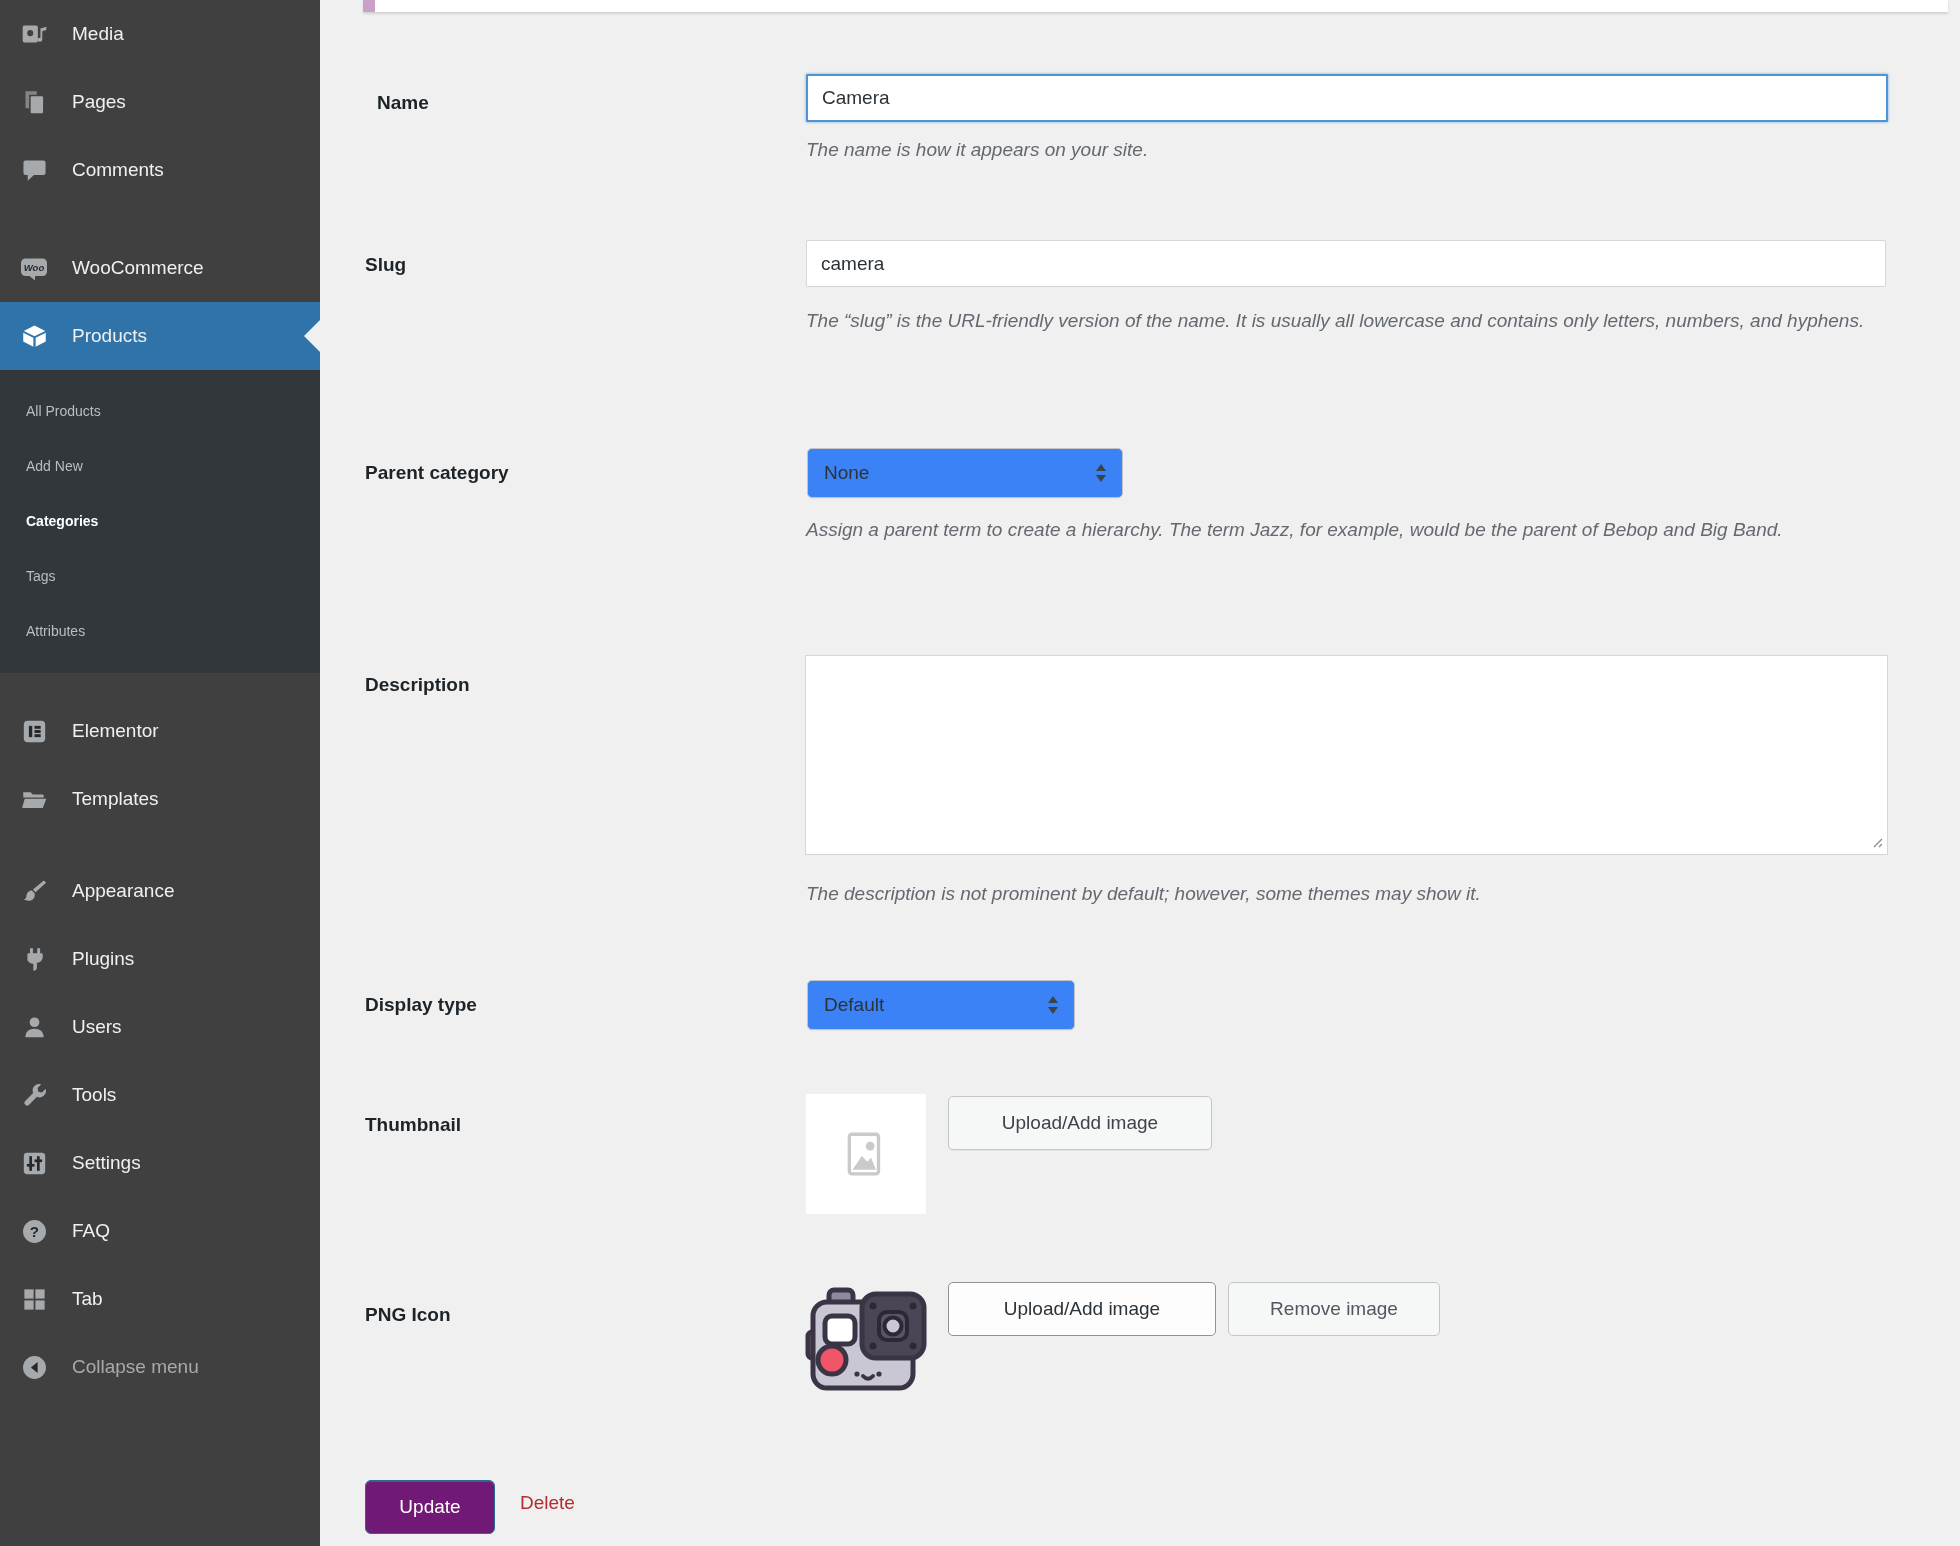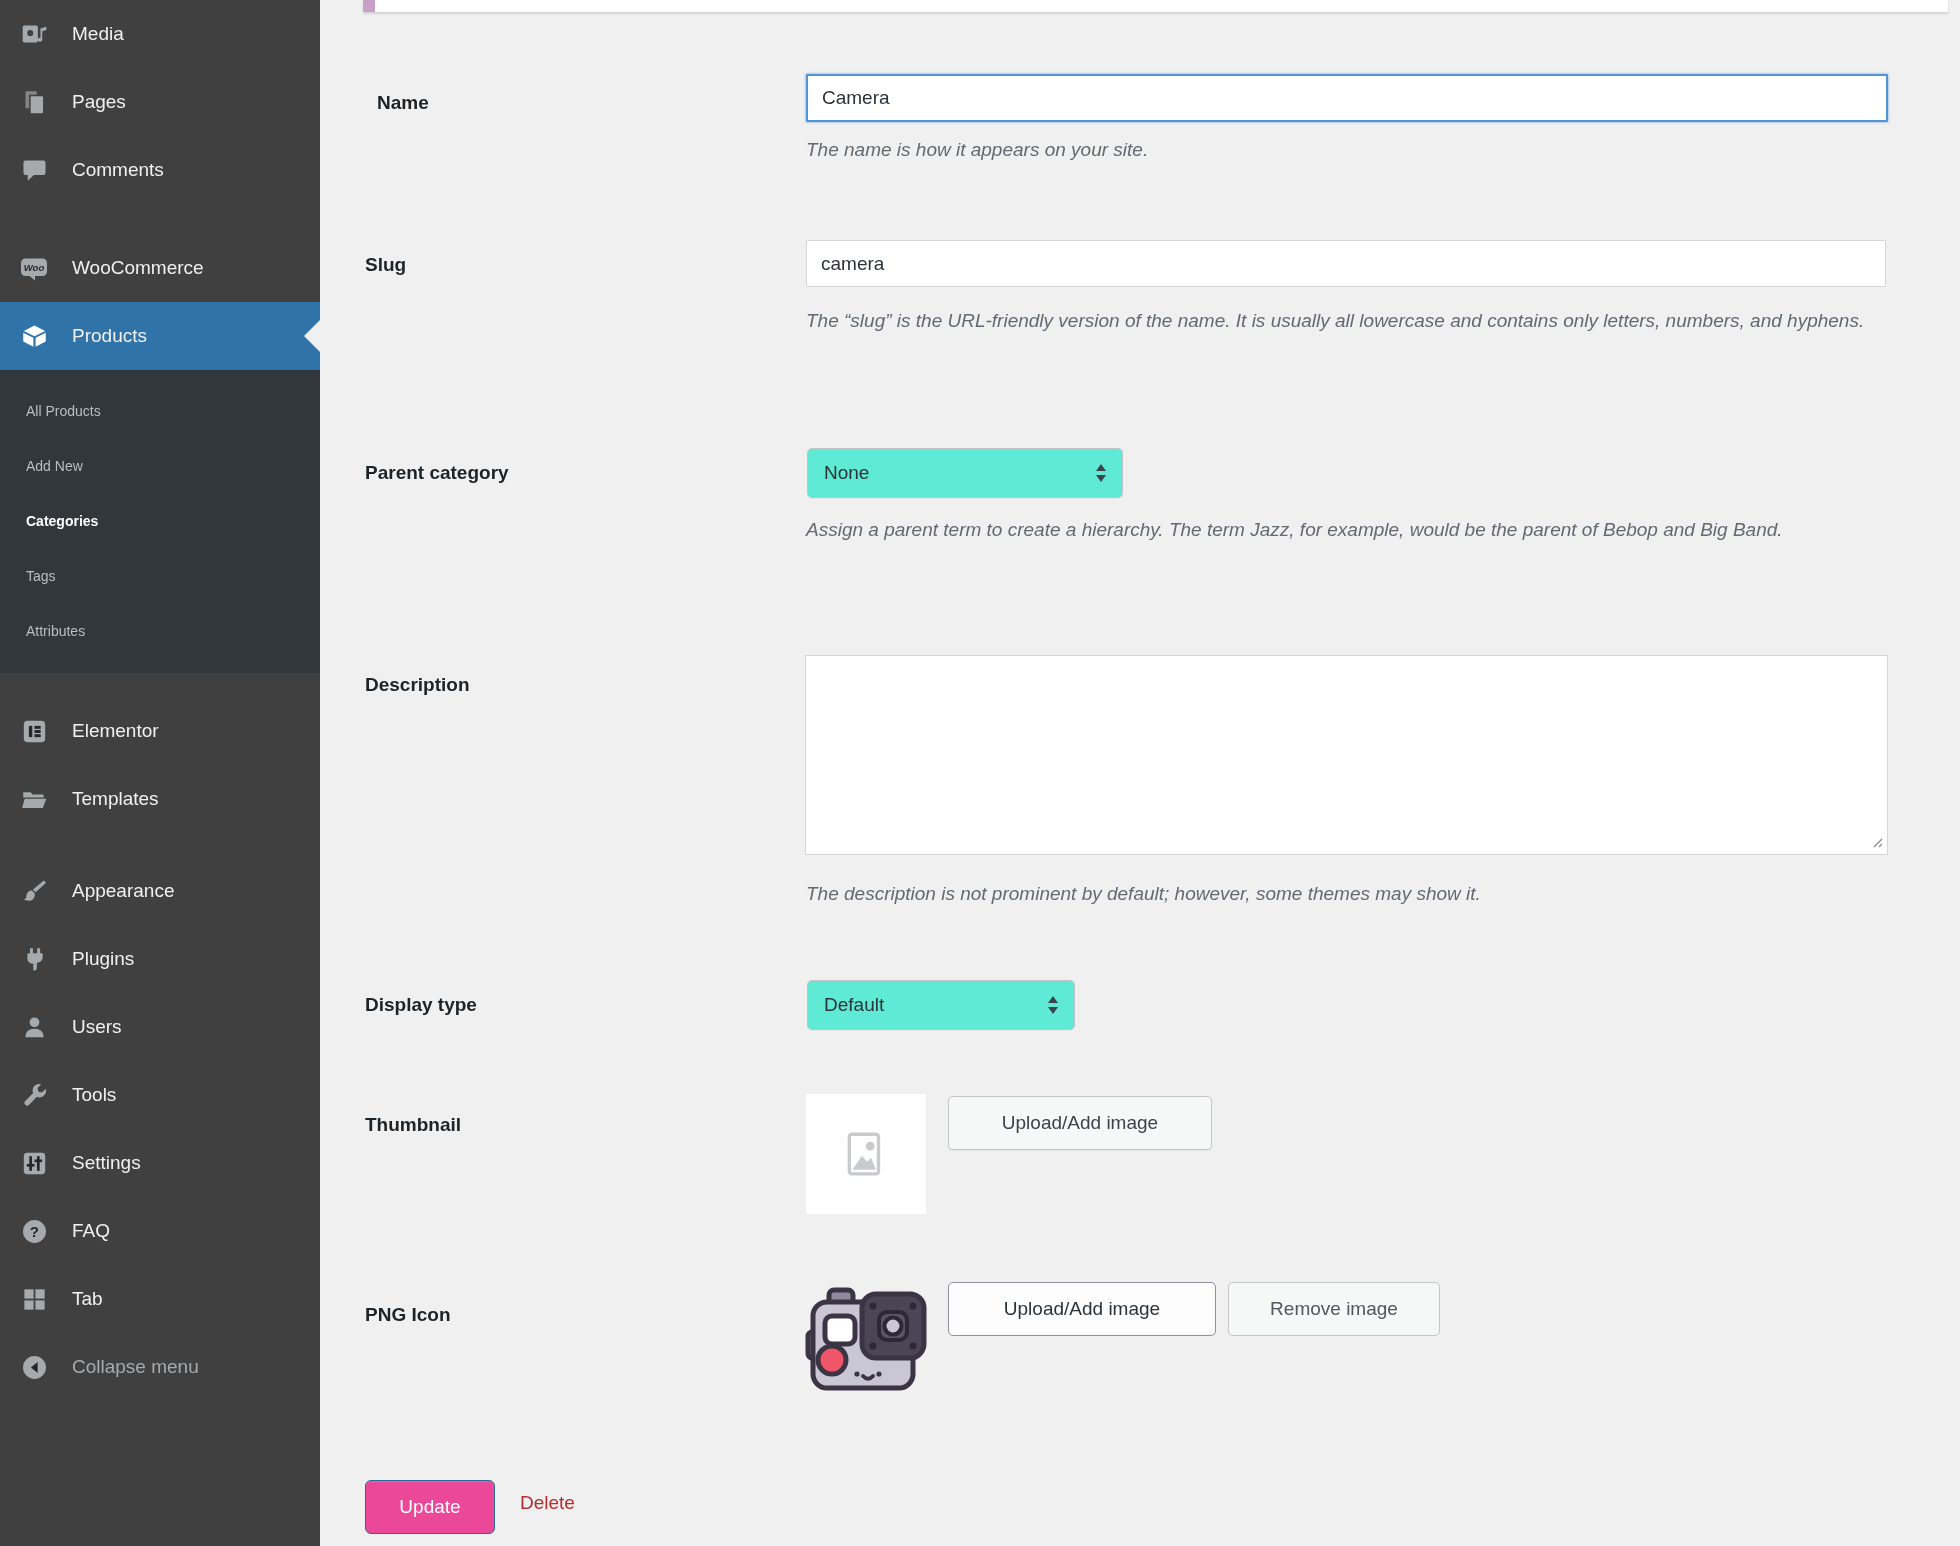--- a/index.html
+++ b/index.html
@@ -48,21 +48,21 @@
     position:absolute;left:486px;font-style:italic;color:#646970;font-size:19px;line-height:41px;
     max-width:1105px;
   }
   .tin{
     position:absolute;left:486px;box-sizing:border-box;background:#fff;
     font-size:19px;color:#2c3338;padding:0 14px;font-family:"Liberation Sans",sans-serif;
   }
   #name-input{top:74px;width:1082px;height:48px;border:2px solid #4f94d4;box-shadow:0 0 3px rgba(79,148,212,.8);border-radius:1px;}
   #slug-input{top:240px;width:1080px;height:47px;border:1px solid #d5d6da;border-radius:1px;}
   .selectbox{
-    position:absolute;left:487px;box-sizing:border-box;background:#5eead4;border:1px solid #c3c4c7;
+    position:absolute;left:487px;box-sizing:border-box;background:#3b82f6;border:1px solid #c3c4c7;
     border-radius:5px;display:flex;align-items:center;justify-content:space-between;
     font-size:19px;color:#2c3338;padding:0 14px 0 16px;cursor:pointer;
     box-shadow:0 1px 1px rgba(0,0,0,.04);
   }
   #parent-select{top:448px;width:316px;height:50px;}
   #display-select{top:980px;width:268px;height:50px;gap:8px;}
   #description-textarea{
     position:absolute;left:485px;top:655px;width:1083px;height:200px;box-sizing:border-box;
     border:1px solid #d5d6da;background:#fff;resize:none;outline:none;
     font-family:"Liberation Sans",sans-serif;font-size:19px;padding:10px 14px;color:#2c3338;
@@ -75,21 +75,21 @@
   .btn{
     position:absolute;box-sizing:border-box;border-radius:5px;font-size:19px;
     display:flex;align-items:center;justify-content:center;cursor:pointer;
     font-family:"Liberation Sans",sans-serif;
   }
   #upload-thumb{left:628px;top:1096px;width:264px;height:54px;background:#f6f7f7;border:1px solid #c5c6c8;color:#3c434a;box-shadow:0 1px 1px rgba(0,0,0,.06);}
   #upload-png{left:628px;top:1282px;width:268px;height:54px;background:#fdfdfd;border:1px solid #8f9296;color:#2c3338;}
   #remove-png{left:908px;top:1282px;width:212px;height:54px;background:#f6f7f7;border:1px solid #c5c6c8;color:#50575e;}
   .camera-img{position:absolute;left:485px;top:1286px;}
   #update-btn{
-    left:45px;top:1480px;width:130px;height:54px;background:#ec4899;border:1px solid #2b6a96;
+    left:45px;top:1480px;width:130px;height:54px;background:#701a75;border:1px solid #2b6a96;
     color:#fff;border-radius:6px;box-shadow:inset 0 1px 0 rgba(255,255,255,.15);
   }
   #delete-link{
     position:absolute;left:200px;top:1492px;font-size:19px;color:#b32d2e;cursor:pointer;text-decoration:none;
   }
 </style>
 </head>
 <body>
 
 <div class="sidebar">

